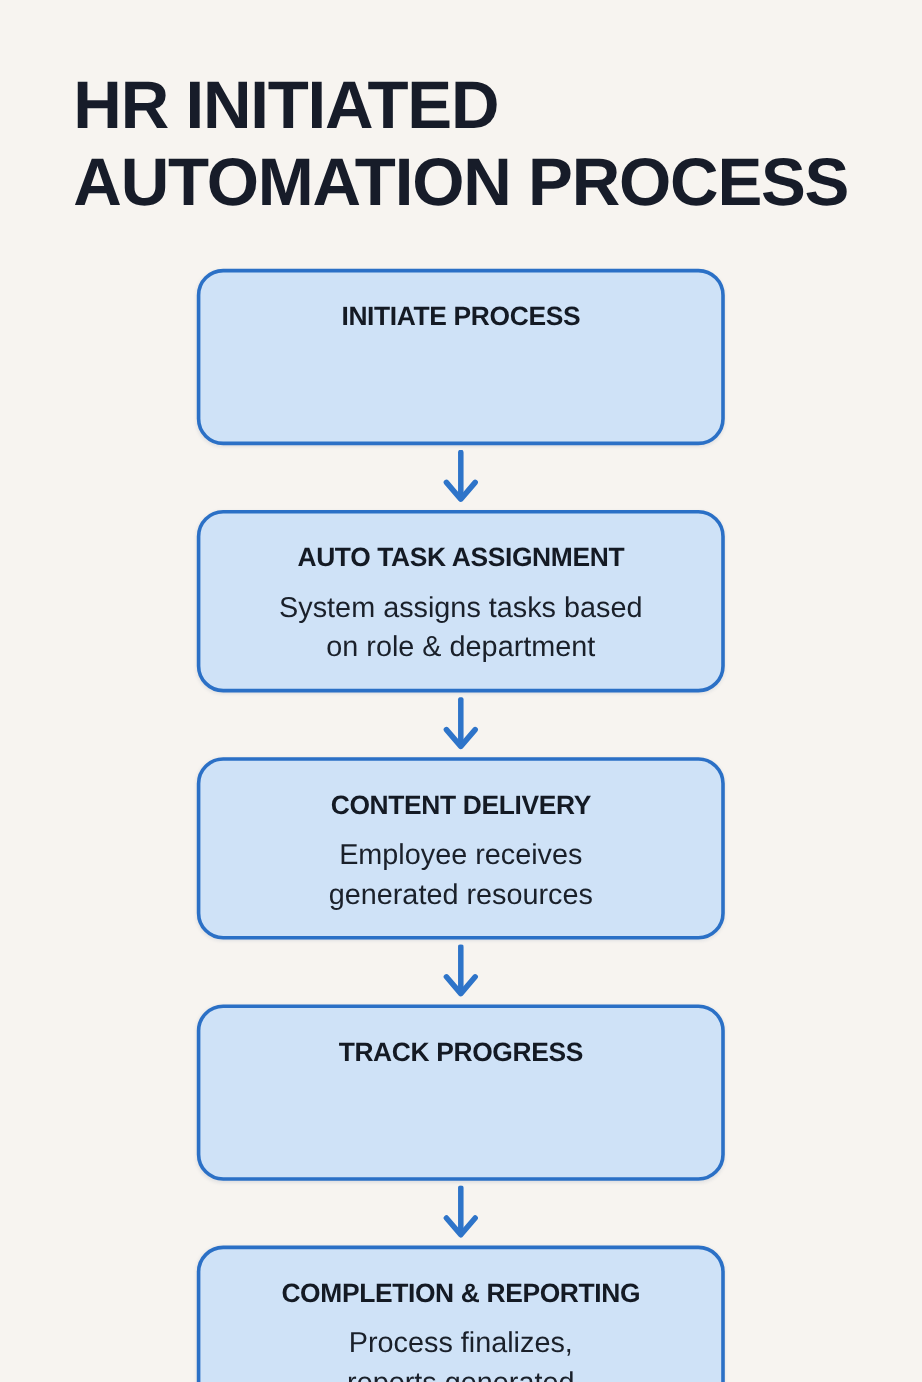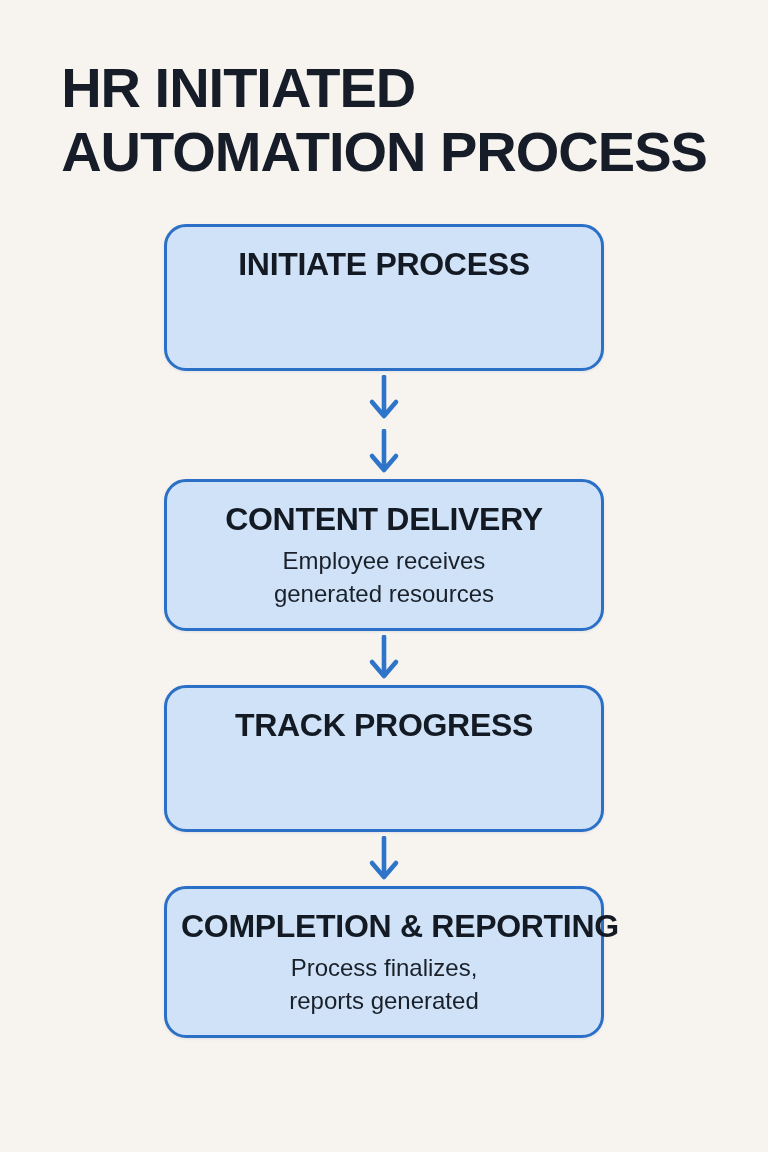--- a/index.html
+++ b/index.html
@@ -44,21 +44,21 @@
     min-height: 147px;
     background: #cfe2f7;
     border: 3px solid #2b70c6;
     border-radius: 22px;
     padding: 19px 14px 18px 14px;
     text-align: center;
     box-shadow: 0 1px 3px rgba(30, 60, 110, 0.10);
   }
   .box h2 {
     margin: 0 0 7px 0;
-    font-size: 32px;
+    font-size: 22px;
     line-height: 36px;
     font-weight: 800;
     letter-spacing: -0.3px;
     color: #141a24;
     white-space: nowrap;
   }
   .box p {
     margin: 0;
     font-size: 24px;
     line-height: 33px;
@@ -88,20 +88,25 @@
 
     <div class="box">
       <h2>INITIATE PROCESS</h2>
     </div>
 
     <svg class="arrow" width="36" height="46" viewBox="0 0 36 46" aria-hidden="true">
       <line x1="18" y1="2" x2="18" y2="38"></line>
       <polyline points="6,27 18,41 30,27"></polyline>
     </svg>
 
+    <div class="box">
+      <h2>AUTO TASK ASSIGNMENT</h2>
+      <p>System assigns tasks based
+on role &amp; department</p>
+    </div>
 
     <svg class="arrow" width="36" height="46" viewBox="0 0 36 46" aria-hidden="true">
       <line x1="18" y1="2" x2="18" y2="38"></line>
       <polyline points="6,27 18,41 30,27"></polyline>
     </svg>
 
     <div class="box">
       <h2>CONTENT DELIVERY</h2>
       <p>Employee receives
 generated resources</p>

